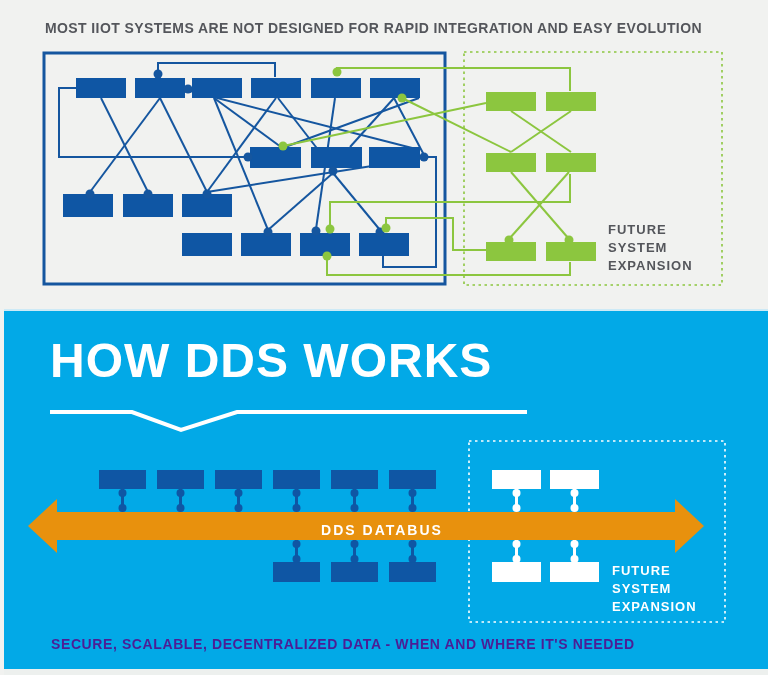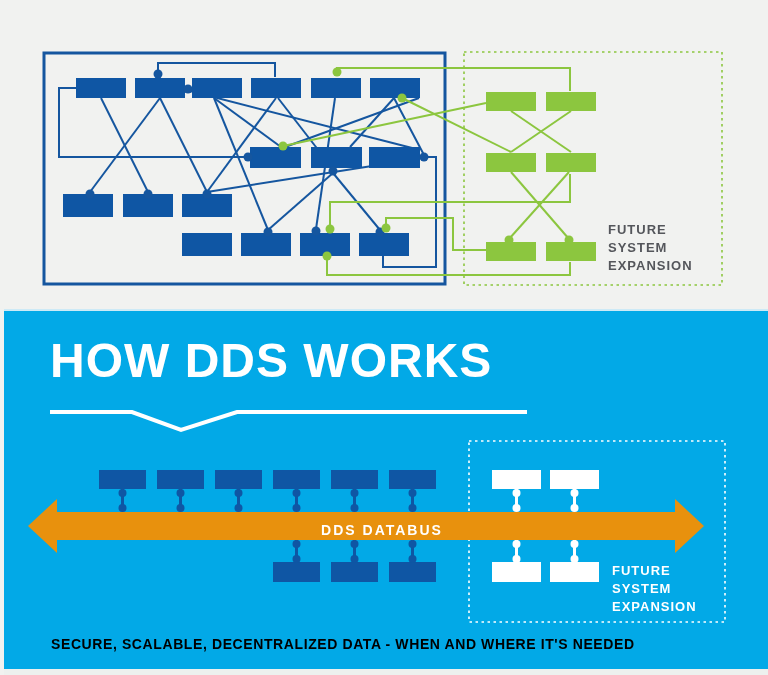--- a/index.html
+++ b/index.html
@@ -27,33 +27,34 @@
     border-top: 2px solid #cdeaf6;
   }
   .dds-heading {
     position: absolute; left: 46px; top: 22px;
     font-size: 48px; font-weight: 800; color: #ffffff;
     letter-spacing: 1px; white-space: nowrap;
   }
   .bus-svg { position: absolute; left: 0; top: 0; }
   .tagline {
     position: absolute; left: 47px; top: 325px;
-    font-size: 14px; font-weight: bold; color: #000000;
+    font-size: 14px; font-weight: bold; color: #4c1d95;
     letter-spacing: 0.6px; white-space: nowrap;
   }
   .bottom-strip {
     position: absolute; left: 0; bottom: 0; width: 768px; height: 6px;
     background: #edf0ee;
   }
   svg text { font-family: "Liberation Sans", "DejaVu Sans", sans-serif; }
 </style>
 </head>
 <body>
 
 <div class="top-section">
+  <div class="top-title">MOST IIOT SYSTEMS ARE NOT DESIGNED FOR RAPID INTEGRATION AND EASY EVOLUTION</div>
 
   <svg class="mesh-svg" width="768" height="309" viewBox="0 0 768 309">
 
     <rect x="44" y="53" width="401" height="231" fill="none" stroke="#15569f" stroke-width="3"></rect>
 
     <g stroke="#15569f" stroke-width="2" fill="none">
       <path d="M77,88 H59 V157 H245"></path>
       <path d="M158,73 V63 H275 V77"></path>
       <path d="M424,157 H436 V267 H383 V256"></path>
       <line x1="101" y1="98" x2="148" y2="192"></line>

